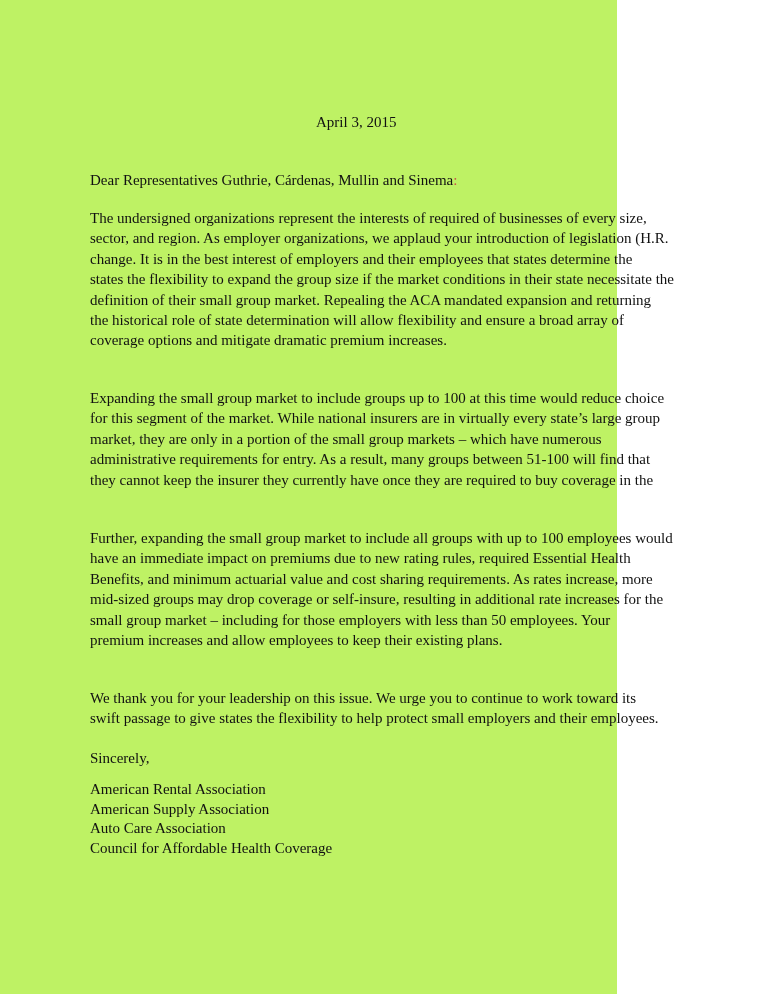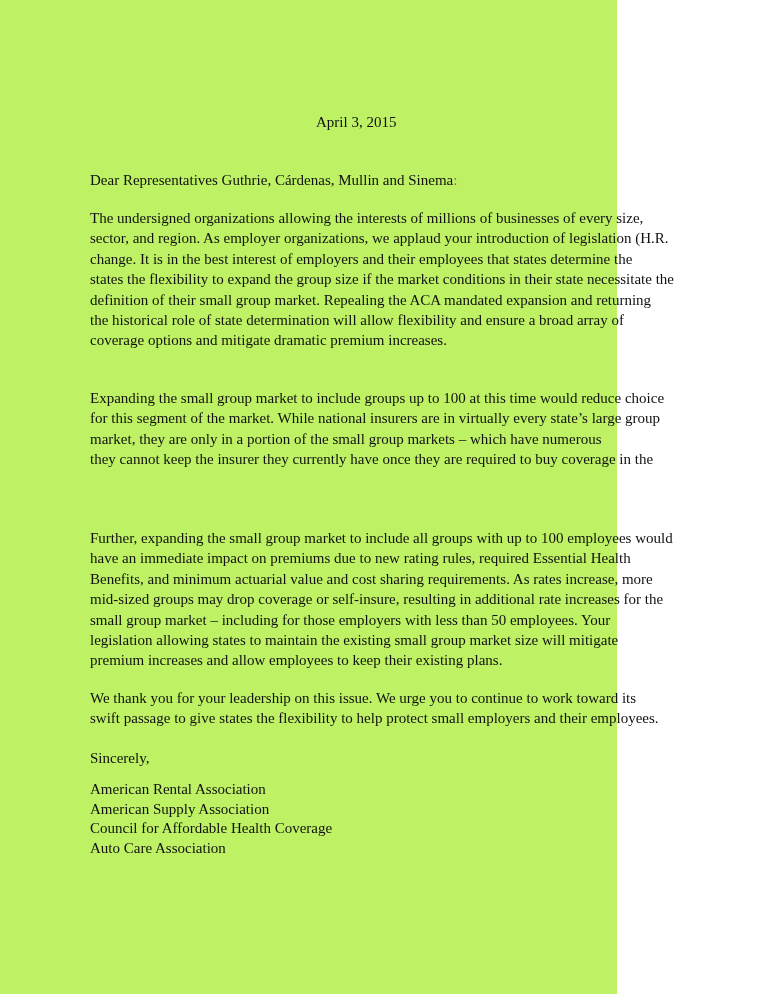--- a/index.html
+++ b/index.html
@@ -55,53 +55,53 @@
 
 <div class="page">
 
   <div class="date">April 3, 2015</div>
 
   <div class="block salutation">
     <span>Dear Representatives Guthrie, Cárdenas, Mullin and Sinema</span><span class="colon-accent">:</span>
   </div>
 
   <div class="block p1">
-    <span class="line">The undersigned organizations allowing the interests of millions of businesses of every size,</span>
+    <span class="line">The undersigned organizations represent the interests of required of businesses of every size,</span>
     <span class="line">sector, and region.  As employer organizations, we applaud your introduction of legislation (H.R.</span>
     <span class="line">change.  It is in the best interest of employers and their employees that states determine the</span>
     <span class="line">states the flexibility to expand the group size if the market conditions in their state necessitate the</span>
     <span class="line">definition of their small group market.  Repealing the ACA mandated expansion and returning</span>
     <span class="line">the historical role of state determination will allow flexibility and ensure a broad array of</span>
     <span class="line">coverage options and mitigate dramatic premium increases.</span>
   </div>
 
   <div class="block p2">
     <span class="line">Expanding the small group market to include groups up to 100 at this time would reduce choice</span>
     <span class="line">for this segment of the market.  While national insurers are in virtually every state’s large group</span>
     <span class="line">market, they are only in a portion of the small group markets – which have numerous</span>
+    <span class="line">administrative requirements for entry.  As a result, many groups between 51-100 will find that</span>
     <span class="line">they cannot keep the insurer they currently have once they are required to buy coverage in the</span>
   </div>
 
   <div class="block p3">
     <span class="line">Further, expanding the small group market to include all groups with up to 100 employees would</span>
     <span class="line">have an immediate impact on premiums due to new rating rules, required Essential Health</span>
     <span class="line">Benefits, and minimum actuarial value and cost sharing requirements.  As rates increase, more</span>
     <span class="line">mid-sized groups may drop coverage or self-insure, resulting in additional rate increases for the</span>
     <span class="line">small group market – including for those employers with less than 50 employees.  Your</span>
-    <span class="line">legislation allowing states to maintain the existing small group market size will mitigate</span>
     <span class="line">premium increases and allow employees to keep their existing plans.</span>
   </div>
 
   <div class="block p4">
     <span class="line">We thank you for your leadership on this issue.  We urge you to continue to work toward its</span>
     <span class="line">swift passage to give states the flexibility to help protect small employers and their employees.</span>
   </div>
 
   <div class="block closing">Sincerely,</div>
 
   <div class="block signers">
     <span class="line">American Rental Association</span>
     <span class="line">American Supply Association</span>
+    <span class="line">Auto Care Association</span>
     <span class="line">Council for Affordable Health Coverage</span>
-    <span class="line">Auto Care Association</span>
   </div>
 
 </div>
 
 </body></html>

